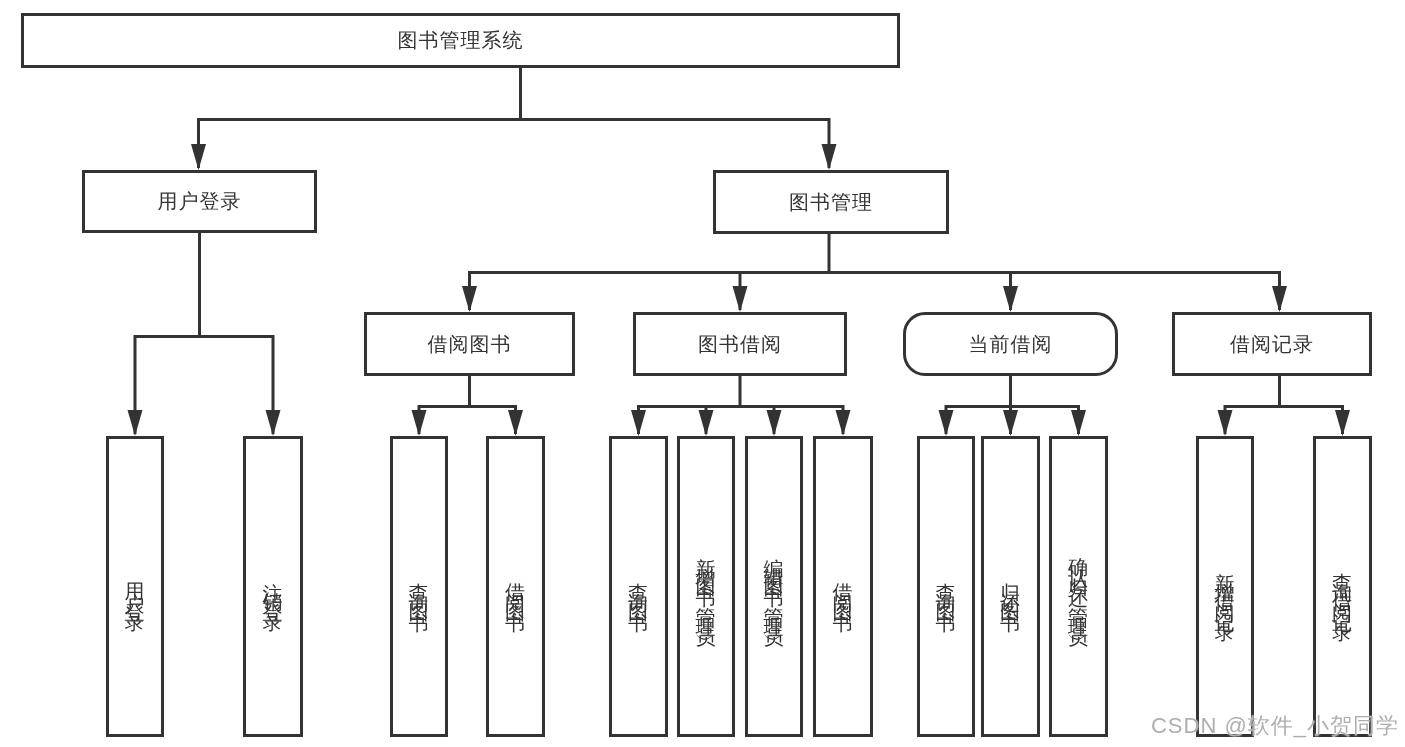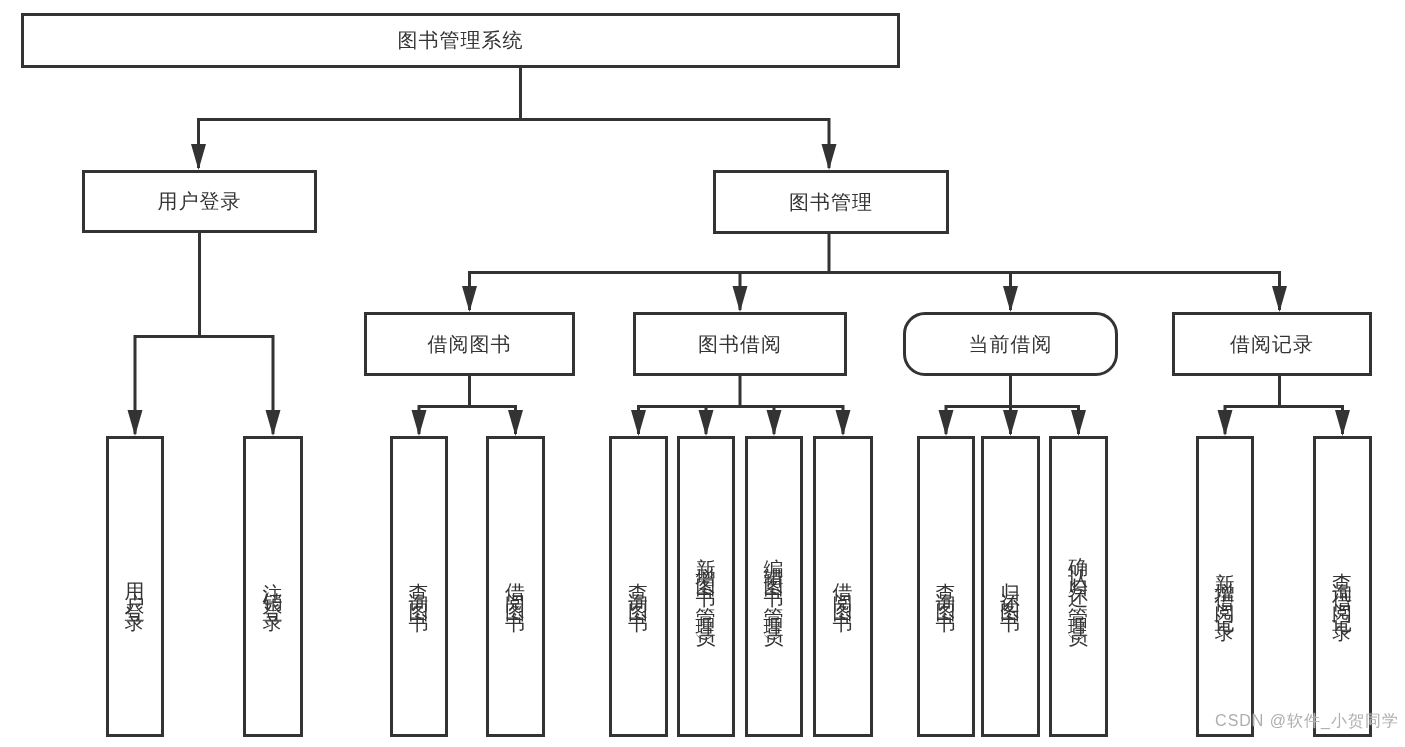--- a/index.html
+++ b/index.html
@@ -50,21 +50,21 @@
   #connectors {
     position: absolute;
     left: 0;
     top: 0;
     z-index: 1;
   }
   #watermark {
     position: absolute;
     right: 6px;
     top: 711px;
-    font-size: 16px;
+    font-size: 22px;
     color: #aeaeae;
     letter-spacing: 1px;
     z-index: 3;
     text-shadow: 0 0 2px #ffffff;
   }
 </style>
 </head>
 <body>
 
 <div id="canvas">

